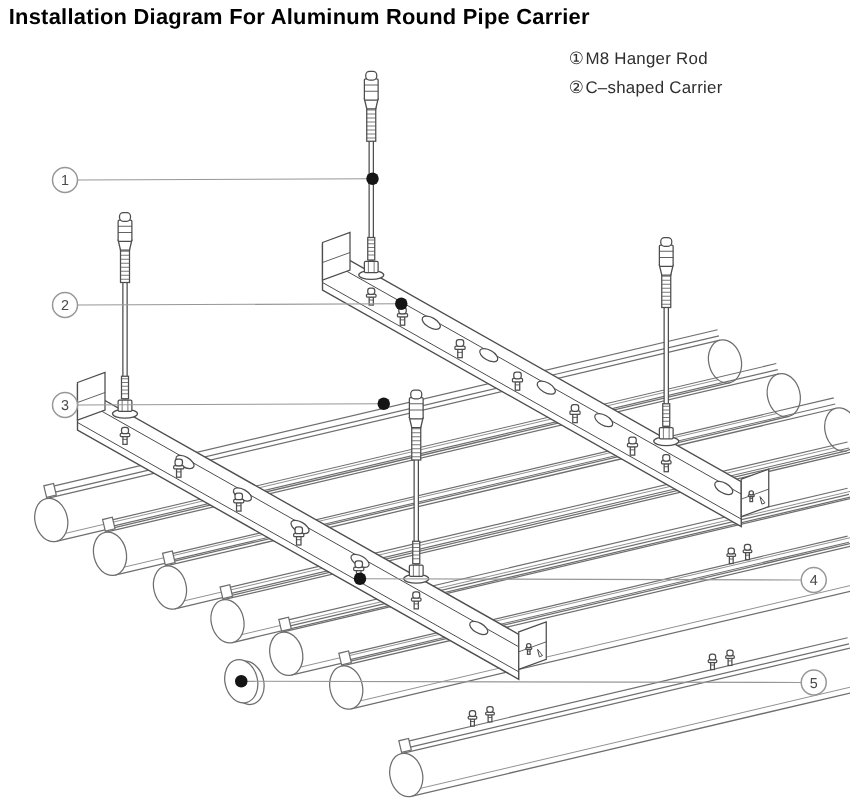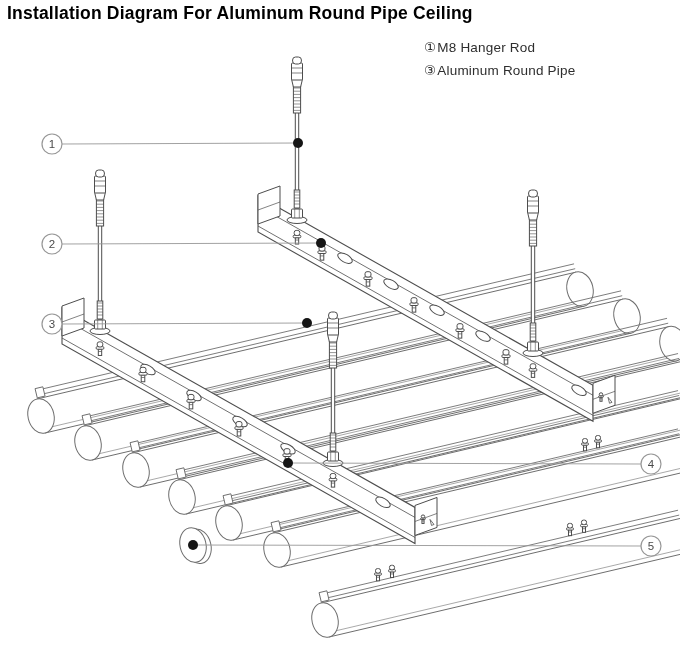--- a/index.html
+++ b/index.html
@@ -1,21 +1,21 @@
 <!DOCTYPE html>
 <html><head>
 <meta charset="utf-8">
 <style>
   html,body{margin:0;padding:0;background:#fff;}
   #stage{position:relative;width:680px;height:647px;background:#ffffff;overflow:hidden;
          font-family:"Liberation Sans","DejaVu Sans",sans-serif;}
   #title{position:absolute;left:7px;top:3px;font-size:17.5px;font-weight:bold;color:#000;
          letter-spacing:0.2px;white-space:nowrap;}
   #legend{position:absolute;left:424px;top:39px;}
-  .legend-item{height:23px;font-size:13.5px;color:#2e2e2e;white-space:nowrap;letter-spacing:0.2px;}
+  .legend-item{height:23px;font-size:13.5px;color:#2e2e2e;white-space:nowrap;letter-spacing:0.2px;margin-left:31px;}
   .legend-sym{margin-right:1px;font-size:13.5px;color:#2e2e2e;}
   #drawing{position:absolute;left:0;top:0;}
 </style>
 </head>
 <body>
 
 <div id="stage">
   <svg id="drawing" width="680" height="647" viewBox="0 0 680 647">
       <g>
         <polygon points="36.9925,398.9725 575.9925,272.11638489208633 584.0075,306.1713848920863 45.0075,433.0275" fill="#fff" stroke="none" stroke-width="1"></polygon>
@@ -340,18 +340,18 @@
         <circle cx="651" cy="464" r="10" fill="#fff" stroke="#979797" stroke-width="1.2"></circle>
         <text x="651" y="468" text-anchor="middle" font-size="11.5" fill="#4a4a4a" font-family="Liberation Sans, DejaVu Sans, sans-serif">4</text>
       </g>
       <g>
         <line x1="641" y1="546" x2="193" y2="545" stroke="#979797" stroke-width="0.9"></line>
         <circle cx="193" cy="545" r="5" fill="#151515"></circle>
         <circle cx="651" cy="546" r="10" fill="#fff" stroke="#979797" stroke-width="1.2"></circle>
         <text x="651" y="550" text-anchor="middle" font-size="11.5" fill="#4a4a4a" font-family="Liberation Sans, DejaVu Sans, sans-serif">5</text>
       </g>
     </svg>
-  <div id="title">Installation Diagram For Aluminum Round Pipe Ceiling</div>
+  <div id="title">Installation Diagram For Aluminum Round Pipe Carrier</div>
   <div id="legend">
       <div class="legend-item"><span class="legend-sym">①</span><span>M8 Hanger Rod</span></div>
-      <div class="legend-item"><span class="legend-sym">③</span><span>Aluminum Round Pipe</span></div>
+      <div class="legend-item"><span class="legend-sym">②</span><span>C–shaped Carrier</span></div>
     </div>
 </div>
 
 </body></html>

